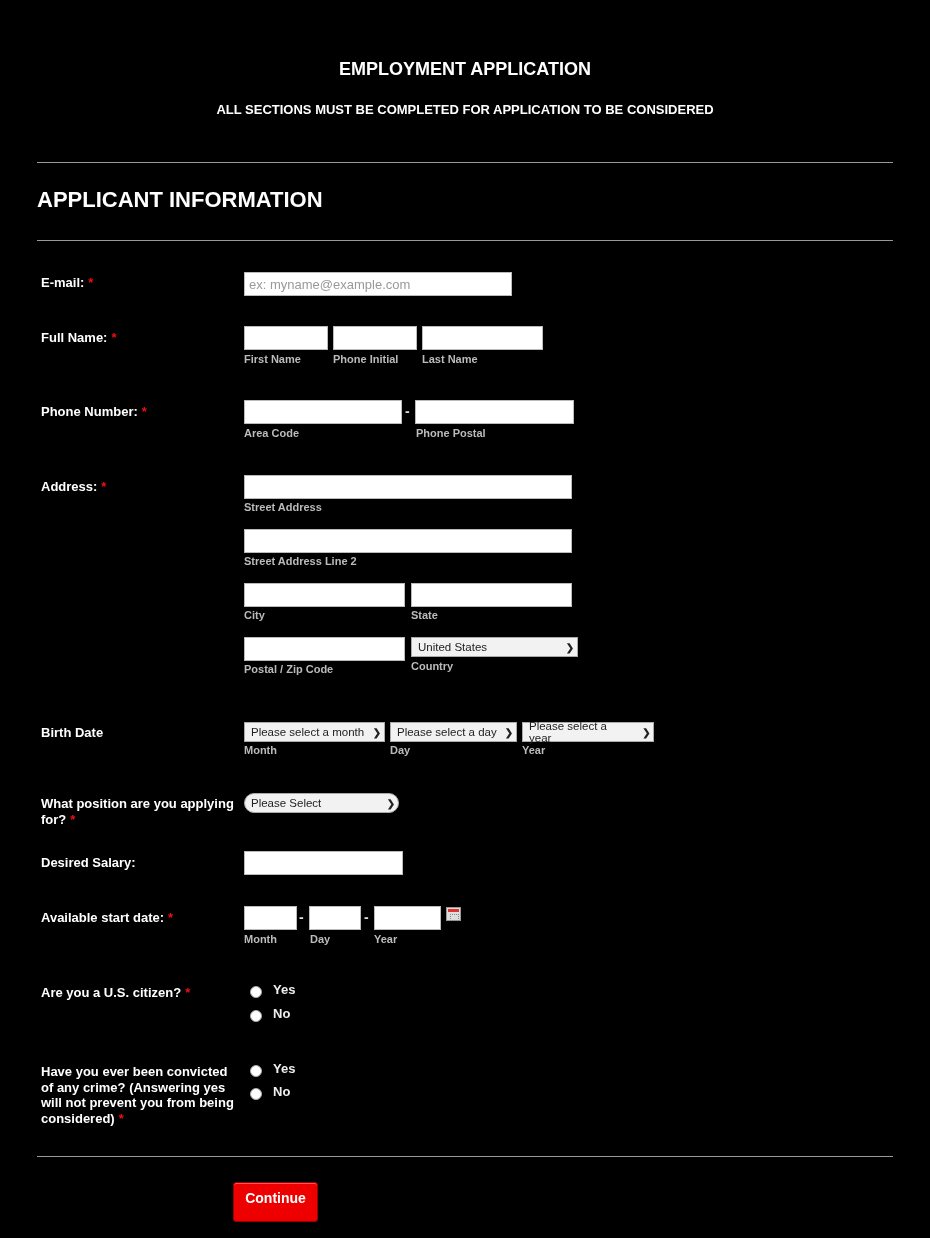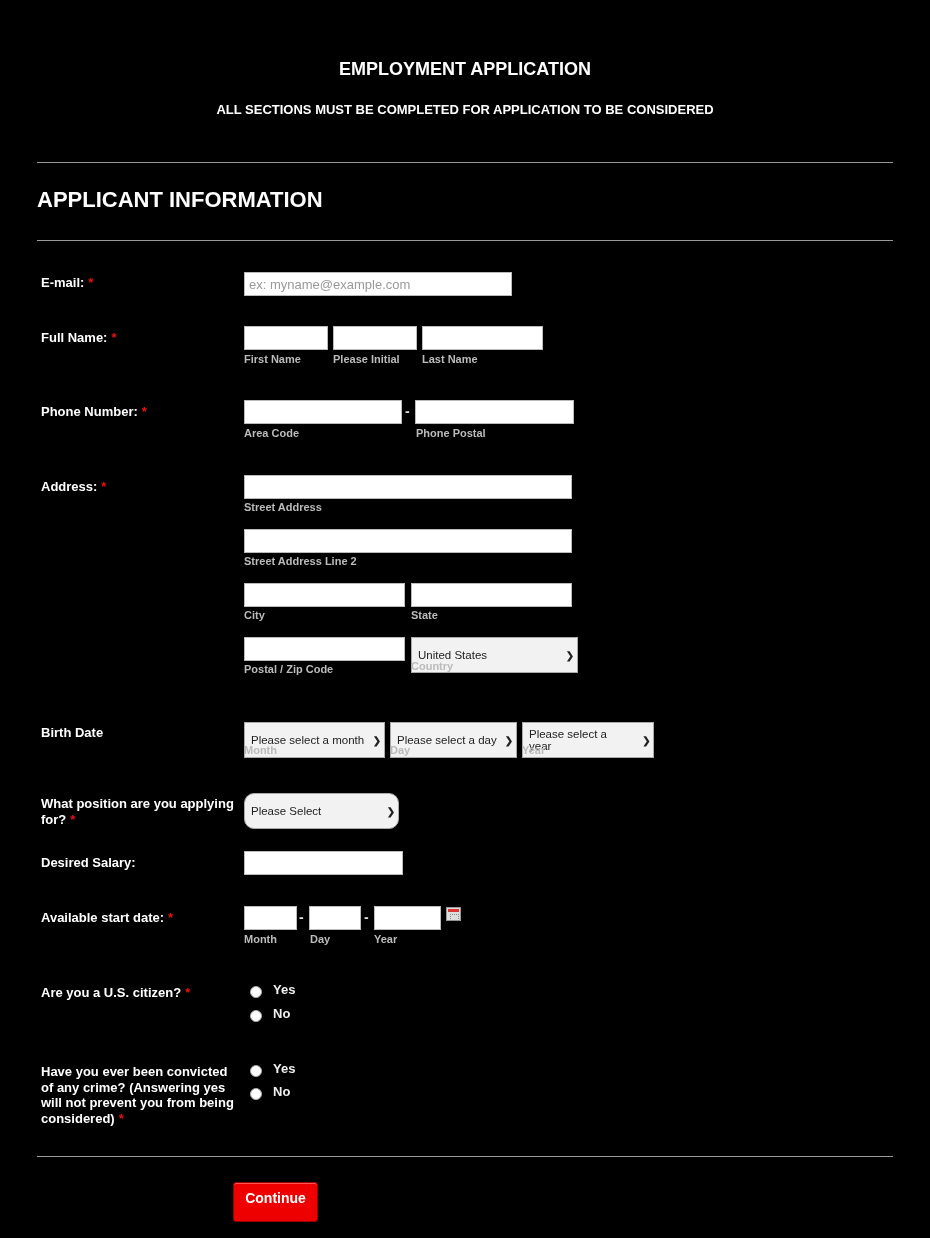--- a/index.html
+++ b/index.html
@@ -7,21 +7,21 @@
   .abs { position:absolute;font-weight:bold; }
   .title { left:0; width:930px; top:59px; text-align:center; font-size:18px; font-weight:bold; }
   .subtitle { left:0; width:930px; top:102px; text-align:center; font-size:13px; }
   .hr { left:37px; width:856px; height:1px; background:#999; }
   .section { left:37px; top:187px; font-size:22px; font-weight:bold; }
   .label { left:41px; font-size:13px; font-weight:bold; line-height:15.5px; }
   .req { color:#e11; margin-left:4px; }
   input.txt { position:absolute; box-sizing:border-box; height:24px; border:1px solid #bbb; border-radius:0; background:#fff; padding:0 4px; font-family:"Liberation Sans", sans-serif; font-size:13px; color:#333; margin:0; }
   input.txt::placeholder { color:#999; }
   .sub { font-size:11px; color:#bbb; }
-  .sel { position:absolute; box-sizing:border-box; height:36px; border:1px solid #aaa; background:#f2f2f2; color:#222; font-size:11.5px; padding:0 0 0 6px; display:flex; align-items:center; justify-content:space-between; }
+  .sel { position:absolute; box-sizing:border-box; height:20px; border:1px solid #aaa; background:#f2f2f2; color:#222; font-size:11.5px; padding:0 0 0 6px; display:flex; align-items:center; justify-content:space-between; }
   .sel .chev { width:14px; text-align:center; font-size:10px; font-weight:bold; }
   .dash { font-size:14px; color:#ddd; }
   .radio { position:absolute; width:12px; height:12px; border-radius:50%; background:#fff; border:1px solid #aaa; box-sizing:border-box; }
   .rlabel { font-size:13px; color:#eee; }
   .cal { left:446px; top:907px; width:15px; height:14px; background:#ddd; border:1px solid #999; box-sizing:border-box; }
   .cal::before { content:""; position:absolute; left:1px; top:1px; right:1px; height:3px; background:#d33; }
   .cal::after { content:""; position:absolute; left:3px; top:6px; width:7px; height:5px; border:1px dotted #888; }
   .btn { left:233px; top:1182px; width:85px; height:40px; box-sizing:border-box; background:#e00; border:1px solid #900; border-radius:3px; color:#fff; font-size:14px; text-align:center; line-height:30px; box-shadow:inset 0 1px 0 #f55; cursor:pointer; }
 </style>
 </head>
@@ -33,21 +33,21 @@
 <div class="abs section">APPLICANT INFORMATION</div>
 <div class="abs hr" style="top:240px;"></div>
 
 <div class="abs label" style="top:275px;"><span>E-mail:</span><span class="req">*</span></div>
 <input class="txt" style="left: 244px; top: 272px; width: 268px;" placeholder="ex: myname@example.com">
 
 <div class="abs label" style="top:330px;"><span>Full Name:</span><span class="req">*</span></div>
 <input class="txt" style="left: 244px; top: 326px; width: 84px;">
 <div class="abs sub" style="left:244px;top:353px;">First Name</div>
 <input class="txt" style="left: 333px; top: 326px; width: 84px;">
-<div class="abs sub" style="left:333px;top:353px;">Please Initial</div>
+<div class="abs sub" style="left:333px;top:353px;">Phone Initial</div>
 <input class="txt" style="left: 422px; top: 326px; width: 121px;">
 <div class="abs sub" style="left:422px;top:353px;">Last Name</div>
 
 <div class="abs label" style="top:404px;"><span>Phone Number:</span><span class="req">*</span></div>
 <input class="txt" style="left: 244px; top: 400px; width: 158px;">
 <div class="abs dash" style="left:405px;top:403px;">-</div>
 <div class="abs sub" style="left:244px;top:427px;">Area Code</div>
 <input class="txt" style="left: 415px; top: 400px; width: 159px;">
 <div class="abs sub" style="left:416px;top:427px;">Phone Postal</div>
 

